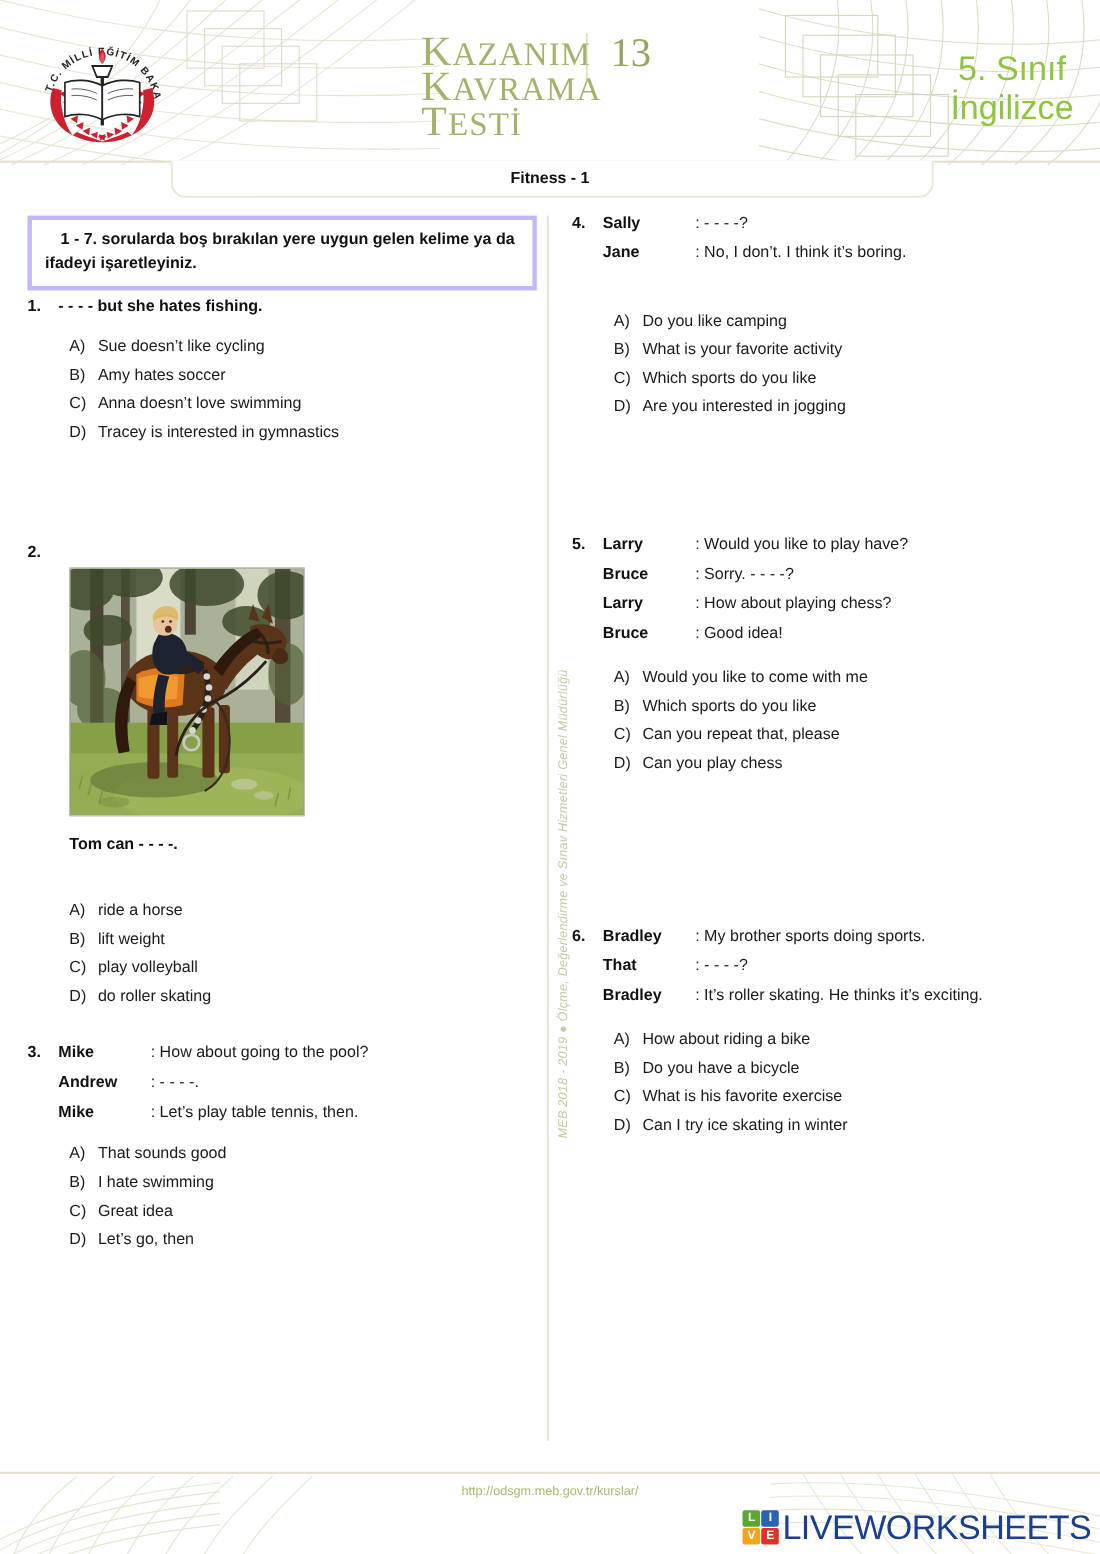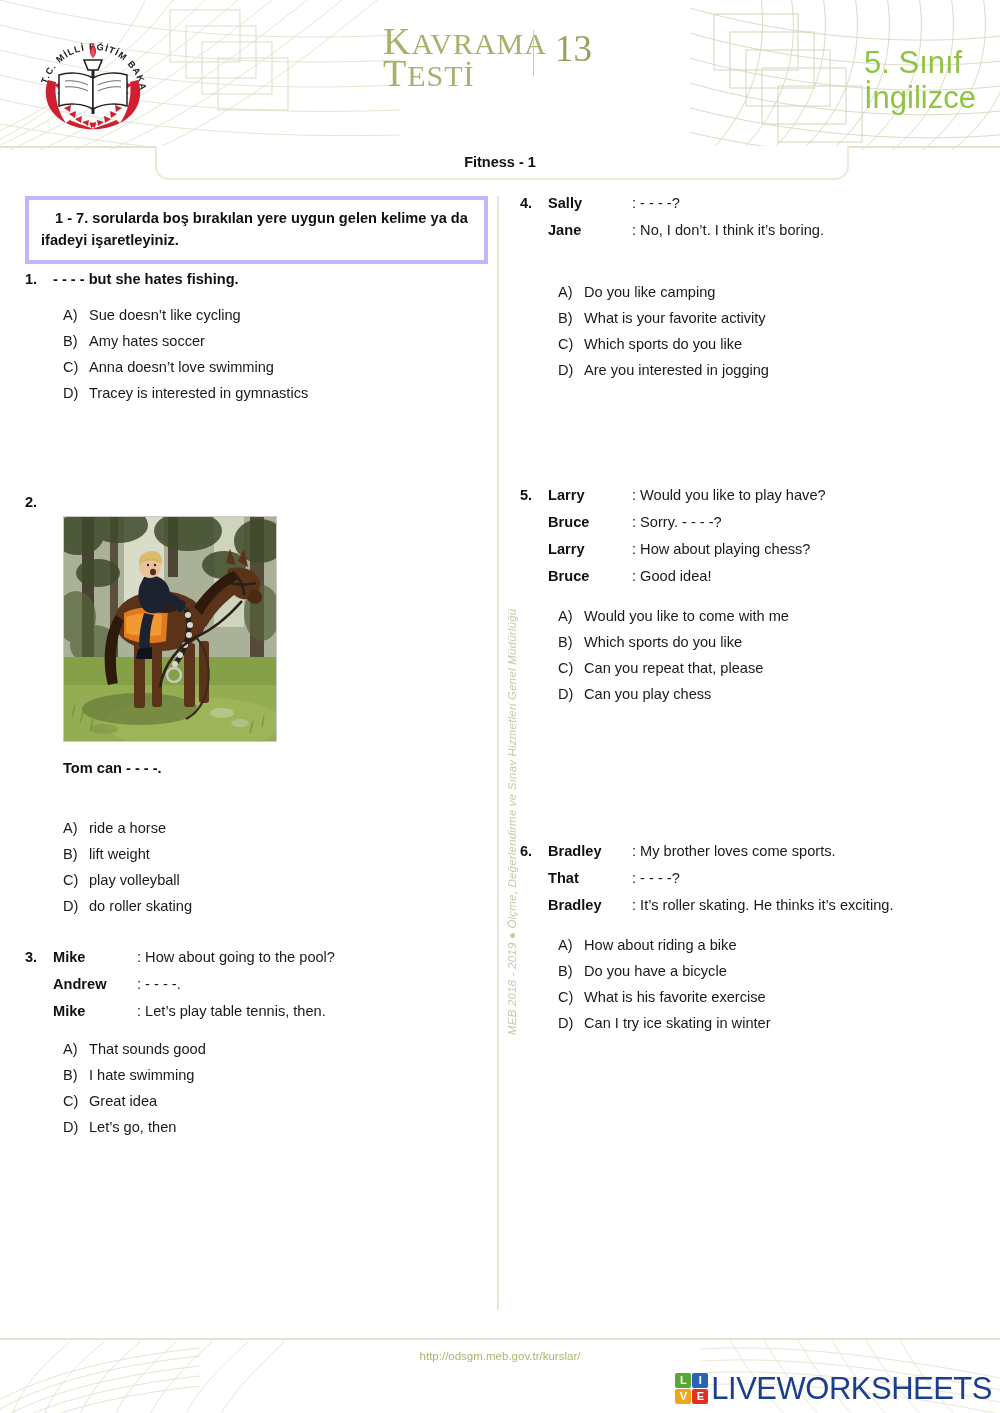--- a/index.html
+++ b/index.html
@@ -69,21 +69,21 @@
   }
   .kaz-divider {
     position: absolute;
     left: 150px; top: 2px;
     width: 1px; height: 46px;
     background: #c9ce9c;
   }
   .grade-block {
     position: absolute;
     right: 24px; top: 46px;
-    text-align: left;
+    text-align: center;
     color: #8fc43f;
     font-size: 31px;
     line-height: 1.12;
     font-weight: 400;
   }
   .grade-block div { white-space: nowrap; }
 
   
   .banner-wrap {
     position: absolute;
@@ -414,20 +414,21 @@
           <path d="M37,65 C45,64 54,66 60,69"></path>
           <path d="M93,59 C85,58 76,60 70,63"></path>
           <path d="M93,65 C85,64 76,66 70,69"></path>
         </g>
       </svg>
     </div>
 
     <div class="kazanim-block">
       <div class="kaz-row">
         <div>
+          <span class="kaz-l1"><span class="kaz-cap">K</span><span>AZANIM</span></span>
           <span class="kaz-l2"><span class="kaz-cap">K</span><span>AVRAMA</span></span>
           <span class="kaz-l3"><span class="kaz-cap">T</span><span>ESTİ</span></span>
         </div>
         <div class="kaz-num">13</div>
       </div>
       <div class="kaz-divider"></div>
     </div>
 
     <div class="grade-block">
       <div>5. Sınıf</div>
@@ -729,21 +730,21 @@
           <span class="opt-text">Can you play chess</span>
         </div>
       </div>
     </div>
 
     <div class="q" style="margin-top:140px;">
       <div class="dialog">
         <div class="dline">
           <div class="q-num">6.</div>
           <div class="dspk">Bradley</div>
-          <div class="dtxt">: My brother loves come sports.</div>
+          <div class="dtxt">: My brother sports doing sports.</div>
         </div>
         <div class="dline dline-indent">
           <div class="dspk">That</div>
           <div class="dtxt">: - - - -?</div>
         </div>
         <div class="dline dline-indent">
           <div class="dspk">Bradley</div>
           <div class="dtxt">: It’s roller skating. He thinks it’s exciting.</div>
         </div>
       </div>

